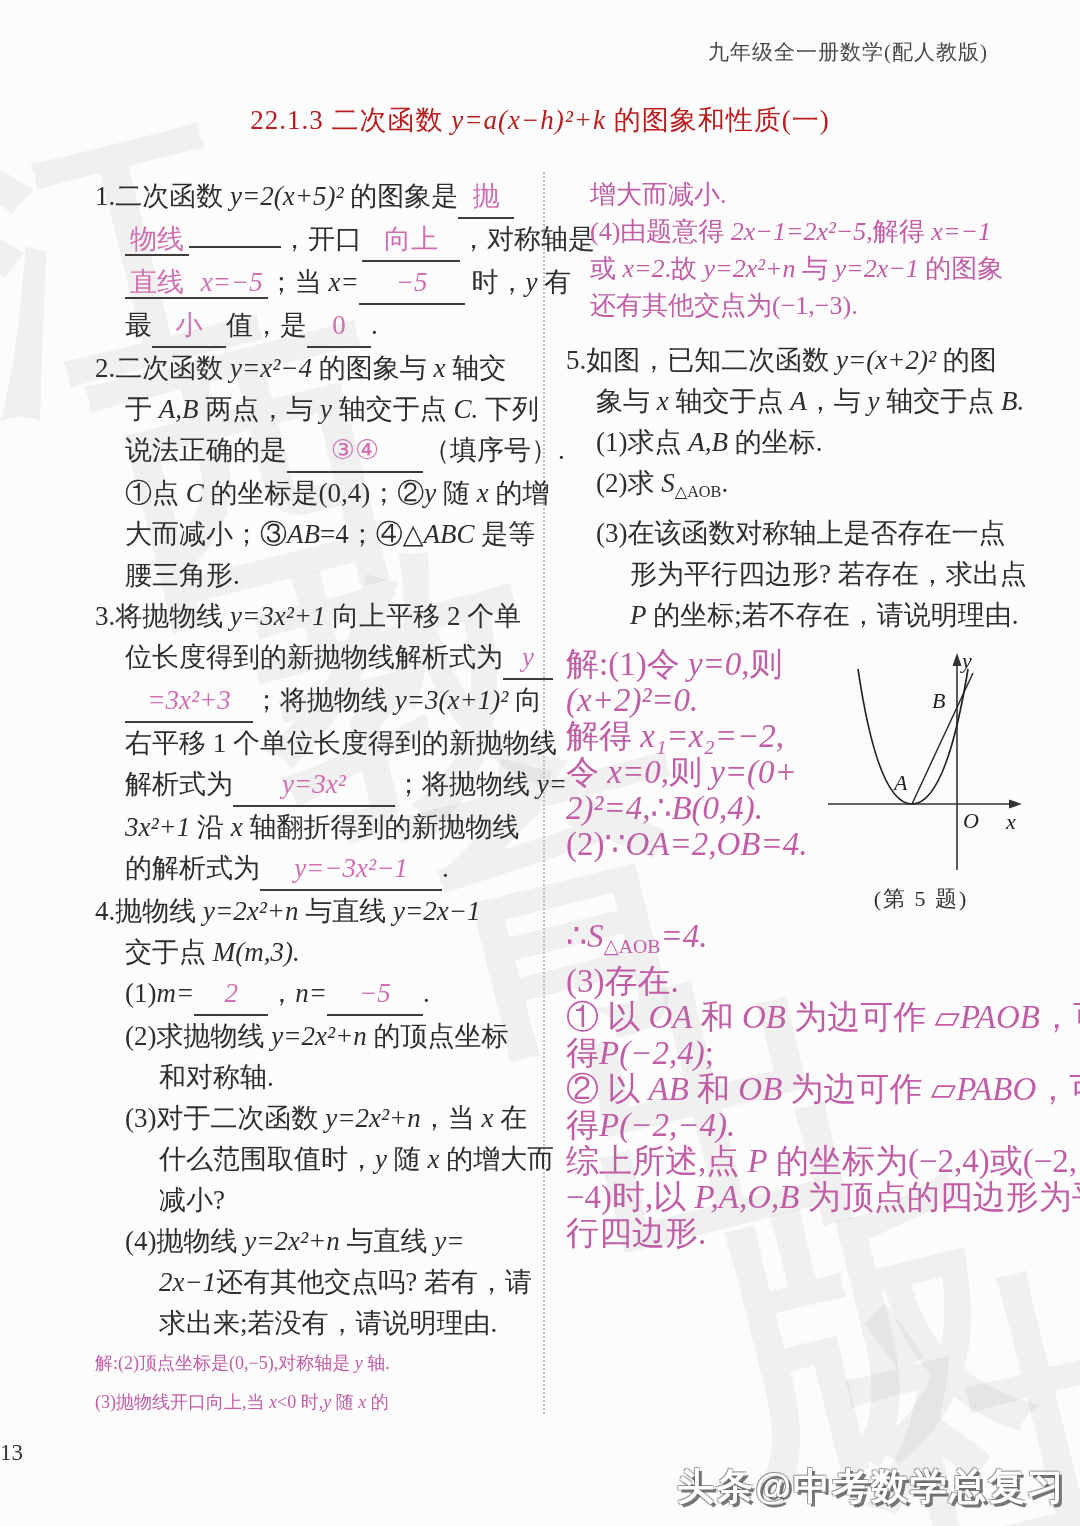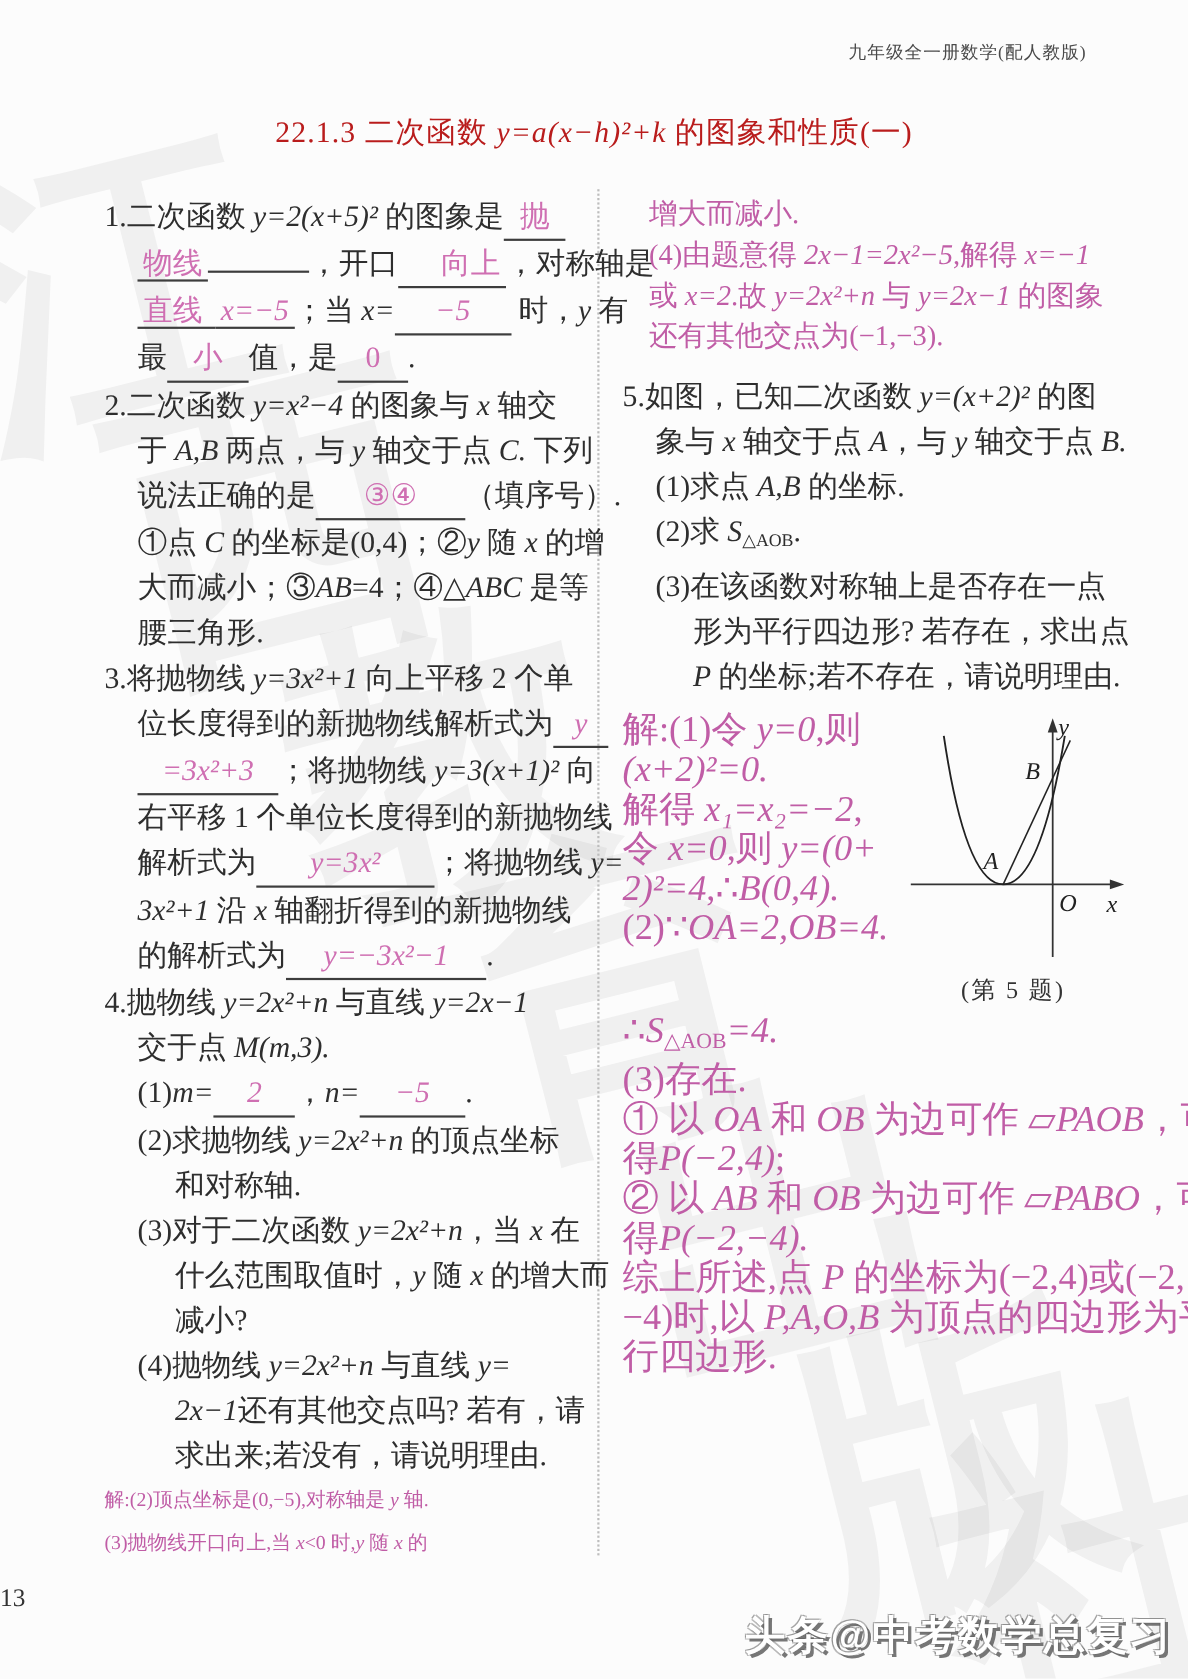--- a/index.html
+++ b/index.html
@@ -9,21 +9,21 @@
     background:#fcfcfc;color:#2e2e2e;
     font-family:"Liberation Serif","DejaVu Serif",serif;
   }
   
   .wm{position:absolute;inset:0;z-index:0;pointer-events:none;}
   .wm span{
     position:absolute;font-family:"DejaVu Sans",sans-serif;font-weight:bold;
     font-size:285px;color:rgba(70,70,70,0.065);transform:rotate(-14deg);line-height:1;
   }
   .layer{position:absolute;z-index:2;}
-  .hdr{top:38px;right:92px;font-size:16px;color:#4a4a4a;letter-spacing:1px;}
+  .hdr{top:38px;right:92px;font-size:21px;color:#4a4a4a;letter-spacing:1px;}
   .ttl{top:100px;left:0;width:1080px;display:flex;justify-content:center;
        font-size:30px;color:#b91c1c;letter-spacing:1px;}
   .col{top:176px;}
   .col-left{left:95px;width:452px;}
   .col-right{left:566px;width:466px;}
   .divider{top:172px;left:543px;height:1242px;border-left:2px dotted #bdbdbd;width:0;}
   
   .tline{white-space:nowrap;line-height:41px;font-size:27px;}
   .black .tline{line-height:41px;}
   .pinkblk .tline{font-size:26px;line-height:37px;}
@@ -76,21 +76,21 @@
 <div class="layer ttl">
   <div>
       <div class="tline i0"><span class="n">22.1.3  二次函数 </span><span class="m">y=a(x−h)²+k</span><span class="n"> 的图象和性质(一)</span></div>
     </div>
 </div>
 
 <div class="layer divider"></div>
 
 <div class="layer col col-left black">
     <div class="tline i0"><span class="n">1.二次函数 </span><span class="m">y=2(x+5)²</span><span class="n"> 的图象是</span><span class="a" style="min-width: 46px; display: inline-block; text-align: center;">抛</span></div>
-    <div class="tline i1"><span class="a">物线</span><span class="bl" style="min-width: 92px; display: inline-block; text-align: center;"></span><span class="n">，开口</span><span class="a" style="min-width: 88px; display: inline-block; text-align: right;">向上</span><span class="n">，对称轴是</span></div>
+    <div class="tline i1"><span class="a">物线</span><span class="bl" style="min-width: 92px; display: inline-block; text-align: center;"></span><span class="n">，开口</span><span class="a" style="min-width: 88px; display: inline-block; text-align: center;">向上</span><span class="n">，对称轴是</span></div>
     <div class="tline i1"><span class="a">直线 </span><span class="am">x=−5</span><span class="n">；当 </span><span class="m">x=</span><span class="am" style="min-width: 96px; display: inline-block; text-align: center;">−5</span><span class="n"> 时，</span><span class="m">y</span><span class="n"> 有</span></div>
     <div class="tline i1"><span class="n">最</span><span class="a" style="min-width: 64px; display: inline-block; text-align: center;">小</span><span class="n">值，是</span><span class="a" style="min-width: 54px; display: inline-block; text-align: center;">0</span><span class="n">.</span></div>
     <div class="tline i0"><span class="n">2.二次函数 </span><span class="m">y=x²−4</span><span class="n"> 的图象与 </span><span class="m">x</span><span class="n"> 轴交</span></div>
     <div class="tline i1"><span class="n">于 </span><span class="m">A,B</span><span class="n"> 两点，与 </span><span class="m">y</span><span class="n"> 轴交于点 </span><span class="m">C.</span><span class="n"> 下列</span></div>
     <div class="tline i1"><span class="n">说法正确的是</span><span class="a" style="min-width: 126px; display: inline-block; text-align: center;">③④</span><span class="n">（填序号）.</span></div>
     <div class="tline i1"><span class="n">①点 </span><span class="m">C</span><span class="n"> 的坐标是(0,4)；②</span><span class="m">y</span><span class="n"> 随 </span><span class="m">x</span><span class="n"> 的增</span></div>
     <div class="tline i1"><span class="n">大而减小；③</span><span class="m">AB</span><span class="n">=4；④△</span><span class="m">ABC</span><span class="n"> 是等</span></div>
     <div class="tline i1"><span class="n">腰三角形.</span></div>
     <div class="tline i0"><span class="n">3.将抛物线 </span><span class="m">y=3x²+1</span><span class="n"> 向上平移 2 个单</span></div>
     <div class="tline i1"><span class="n">位长度得到的新抛物线解析式为</span><span class="am" style="min-width: 40px; display: inline-block; text-align: center;">y</span></div>

